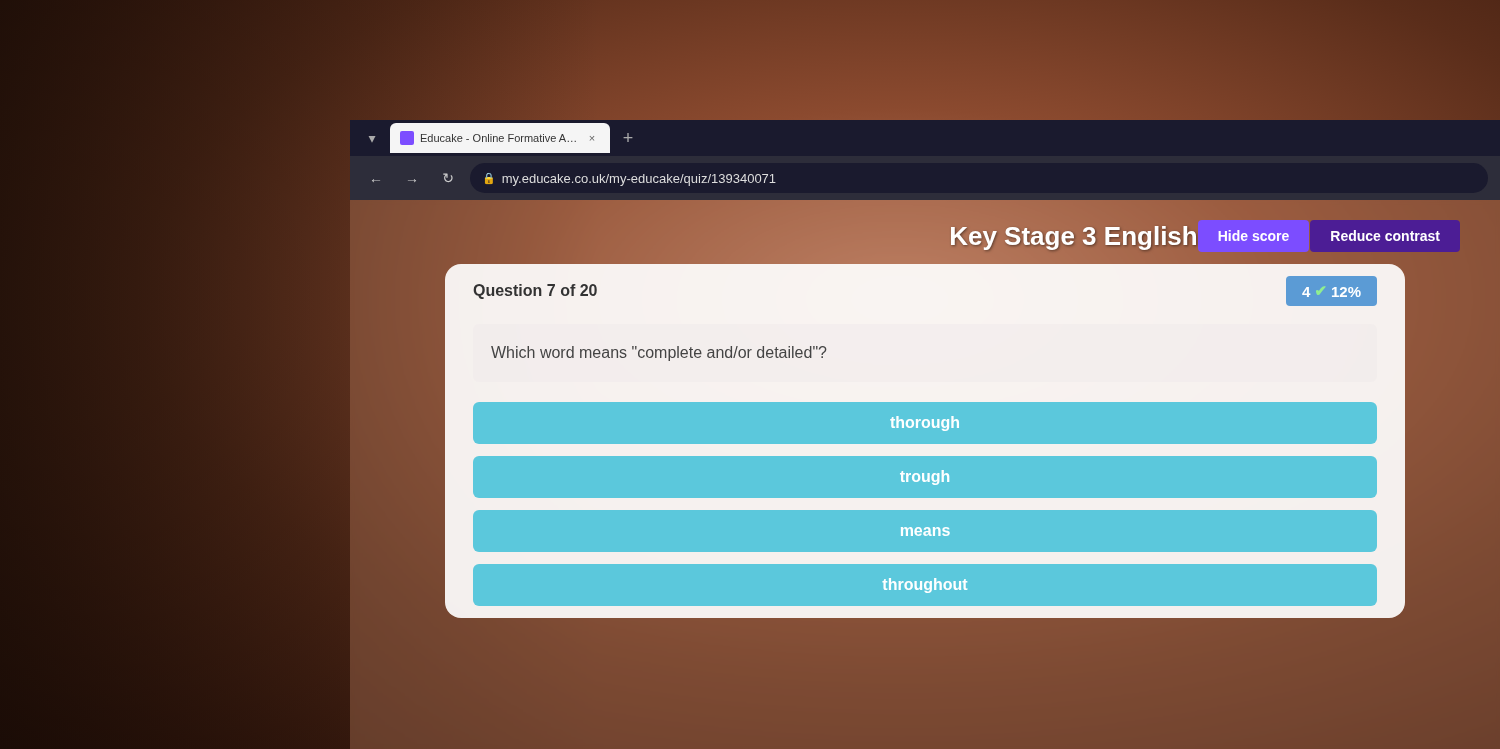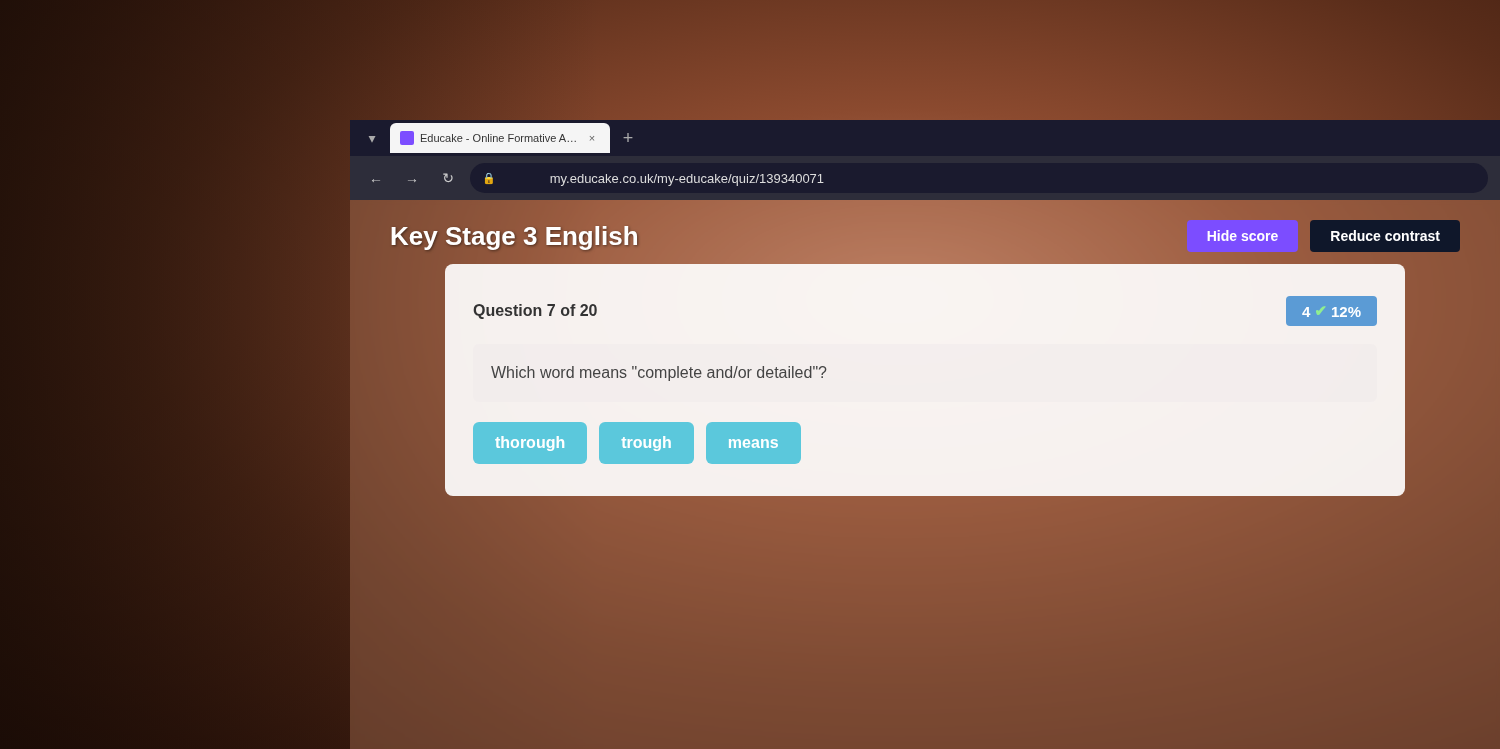--- a/index.html
+++ b/index.html
@@ -146,74 +146,73 @@
 
     .lock-icon {
       color: #aaa;
       font-size: 11px;
     }
 
     .address-text {
       color: #ddd;
       font-size: 13px;
       flex: 1;
-      margin-left: 48px;
     }
 
     
     .page-content {
       background: rgba(180, 120, 90, 0.4);
       padding: 20px 40px;
       min-height: calc(100% - 80px);
       backdrop-filter: blur(2px);
     }
 
     
     .page-header {
       display: flex;
       align-items: center;
-      justify-content: space-between;
+      justify-content: flex-end;
       margin-bottom: 9px;
     }
 
     .page-title {
       color: white;
       font-size: 26px;
       font-weight: bold;
       text-shadow: 1px 1px 3px rgba(0,0,0,0.5);
     }
 
     .header-buttons {
       display: flex;
-      gap: 12px;
+      gap: 1px;
     }
 
     .header-btn {
       padding: 8px 20px;
       border: none;
       border-radius: 4px;
       font-size: 14px;
       font-weight: 600;
       cursor: pointer;
       color: white;
     }
 
     .hide-score-btn {
       background: #7c4dff;
     }
 
     .reduce-contrast-btn {
-      background: #0f172a;
+      background: #4c1d95;
     }
 
     
     .quiz-card {
       background: rgba(255,255,255,0.92);
-      border-radius: 8px;
-      padding: 32px 28px;
+      border-radius: 16px;
+      padding: 12px 28px;
       max-width: 960px;
       margin: 12px auto;
     }
 
     .quiz-card-header {
       display: flex;
       align-items: center;
       justify-content: space-between;
       margin-bottom: 18px;
     }
@@ -251,20 +250,21 @@
     .question-text {
       font-size: 16px;
       color: #444;
     }
 
     
     .answers-row {
       display: flex;
       gap: 12px;
       flex-wrap: wrap;
+      flex-direction: column;
     }
 
     .answer-btn {
       background: #5bc8dc;
       color: white;
       border: none;
       border-radius: 6px;
       padding: 12px 22px;
       font-size: 16px;
       font-weight: 600;
@@ -323,17 +323,18 @@
       </div>
 
       <div class="question-box">
         <p class="question-text">Which word means "complete and/or detailed"?</p>
       </div>
 
       <div class="answers-row">
         <button class="answer-btn">thorough</button>
         <button class="answer-btn">trough</button>
         <button class="answer-btn">means</button>
+        <button class="answer-btn">throughout</button>
       </div>
 
     </div>
   </div>
 </div>
 
 </body></html>

